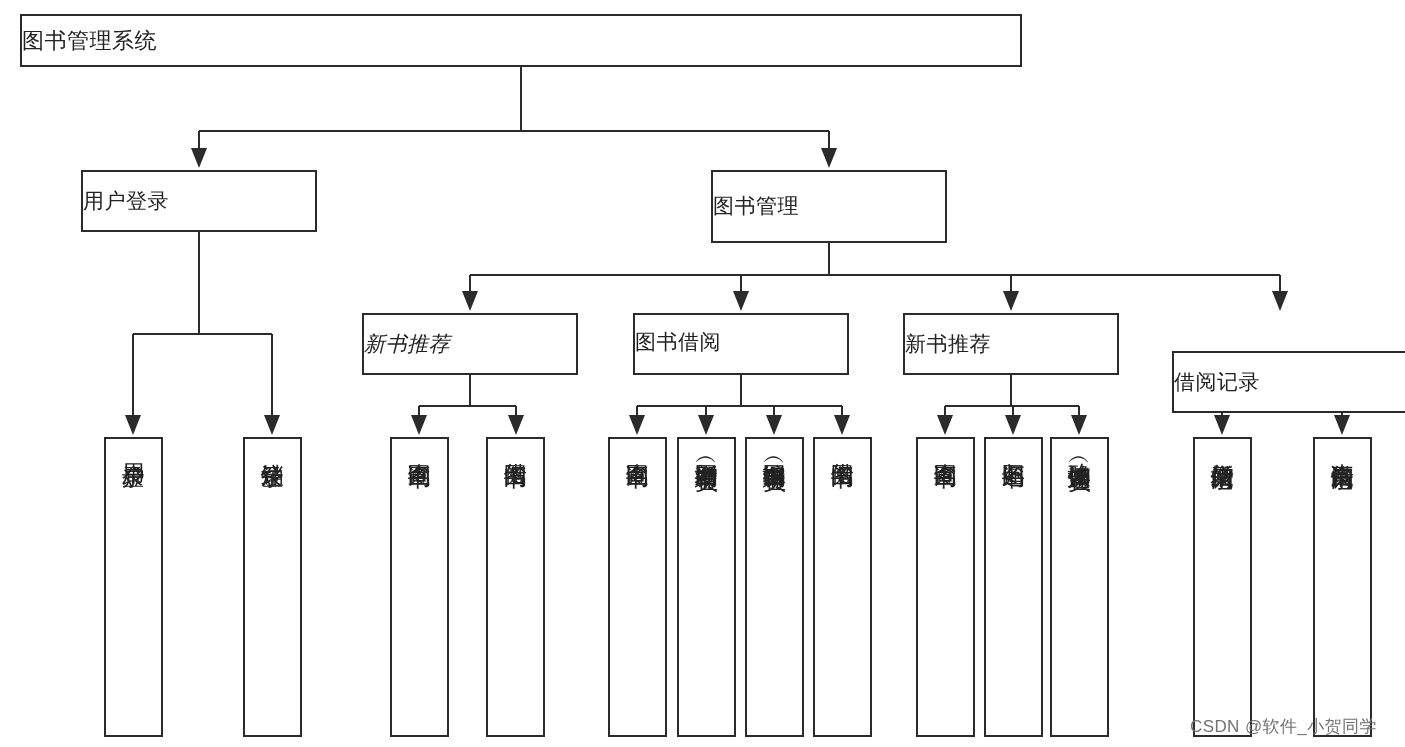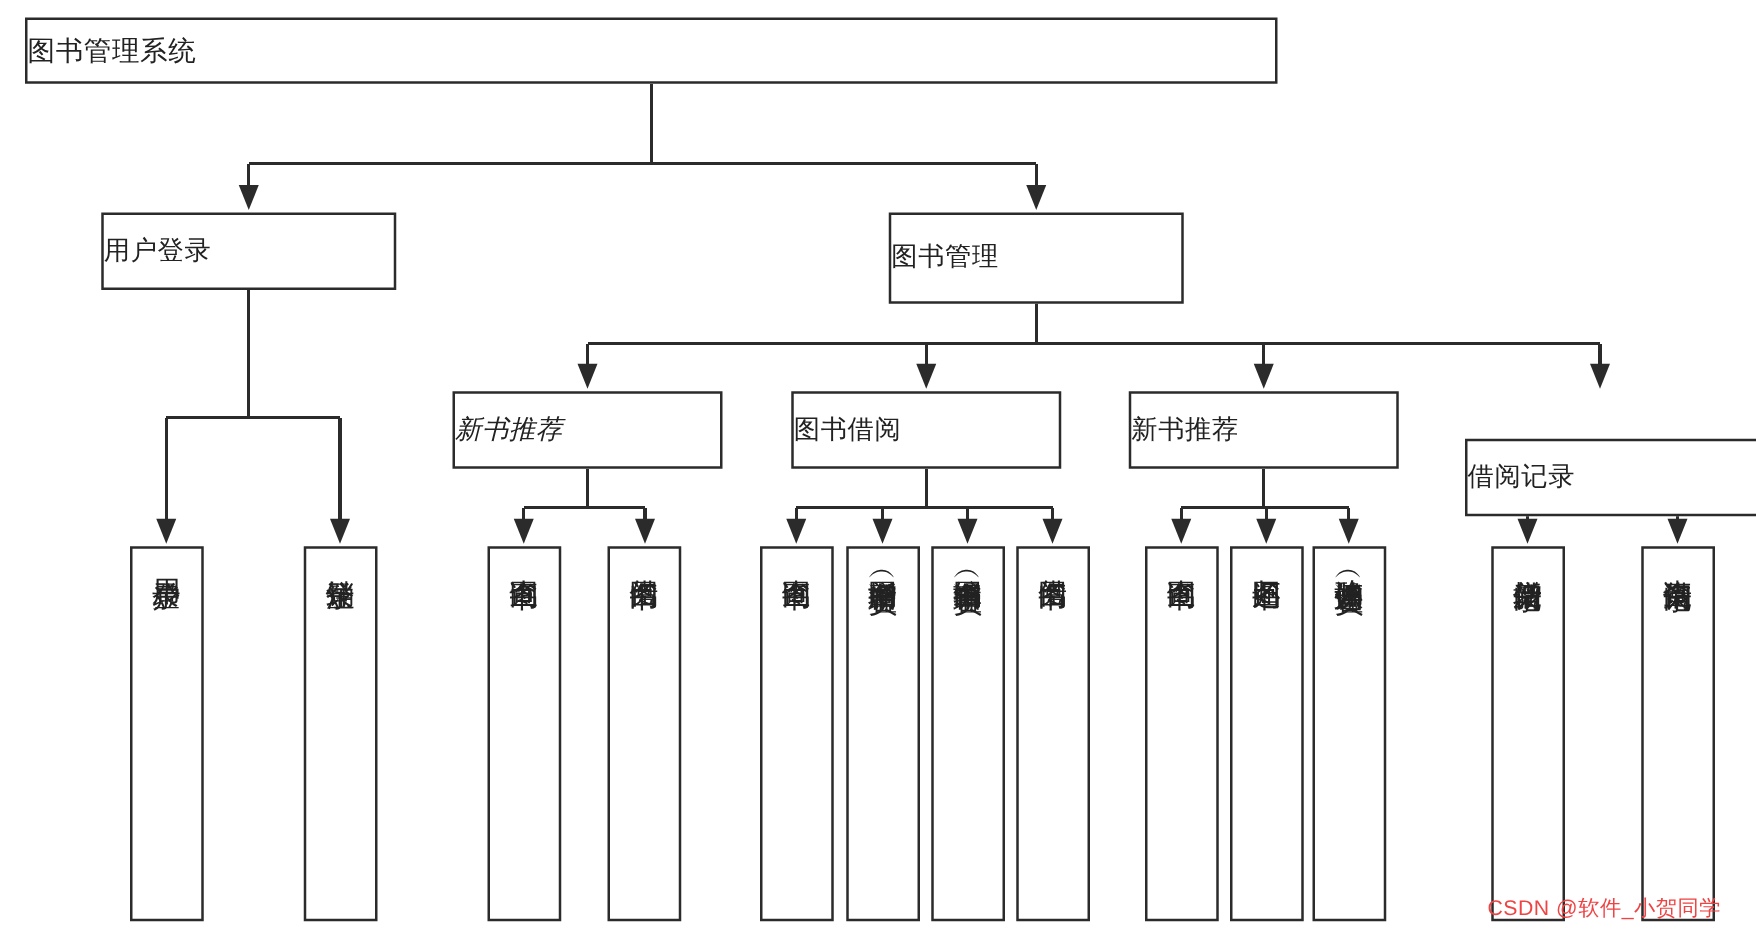--- a/index.html
+++ b/index.html
@@ -135,21 +135,21 @@
       <div class="node horizontal" style="left: 81px; top: 170px; width: 236px; height: 62px; border-color: rgb(43, 43, 43);">
         <span class="node-label" style="color: rgb(34, 34, 34);">用户登录</span>
       </div>
       <div class="node horizontal" style="left: 711px; top: 170px; width: 236px; height: 73px; border-color: rgb(43, 43, 43);">
         <span class="node-label" style="color: rgb(34, 34, 34);">图书管理</span>
       </div>
       <div class="node horizontal" style="left: 362px; top: 313px; width: 216px; height: 62px; border-color: rgb(43, 43, 43); font-style: italic;">
         <span class="node-label" style="color: rgb(34, 34, 34);">新书推荐</span>
       </div>
       <div class="node horizontal" style="left: 633px; top: 313px; width: 216px; height: 62px; border-color: rgb(43, 43, 43);">
-        <span class="node-label" style="color: rgb(34, 34, 34);">图书借阅</span>
+        <span class="node-label" style="color: rgb(34, 34, 34); font-family: Liberation Mono, monospace;">图书借阅</span>
       </div>
       <div class="node horizontal" style="left: 903px; top: 313px; width: 216px; height: 62px; border-color: rgb(43, 43, 43);">
         <span class="node-label" style="color: rgb(34, 34, 34);">新书推荐</span>
       </div>
       <div class="node horizontal" style="left: 1172px; top: 313px; width: 256px; height: 62px; border-color: rgb(43, 43, 43); margin-top: 38px;">
         <span class="node-label" style="color: rgb(34, 34, 34);">借阅记录</span>
       </div>
       <div class="node vertical" style="left: 104px; top: 437px; width: 59px; height: 300px; border-color: rgb(43, 43, 43);">
         <span class="node-label" style="color: rgb(34, 34, 34);">用户登录</span>
       </div>
@@ -184,15 +184,15 @@
         <span class="node-label" style="color: rgb(34, 34, 34);">确认归还（管理员）</span>
       </div>
       <div class="node vertical" style="left: 1193px; top: 437px; width: 59px; height: 300px; border-color: rgb(43, 43, 43);">
         <span class="node-label" style="color: rgb(34, 34, 34);">新增借阅记录</span>
       </div>
       <div class="node vertical" style="left: 1313px; top: 437px; width: 59px; height: 300px; border-color: rgb(43, 43, 43);">
         <span class="node-label" style="color: rgb(34, 34, 34);">查询借阅记录</span>
       </div>
     </div>
 
-  <div class="watermark" style="left: 1190px; top: 715px; color: #ef4444;">CSDN @软件_小贺同学</div>
+  <div class="watermark" style="left: 1190px; top: 715px; color: #737373;">CSDN @软件_小贺同学</div>
 
 </div>
 
 </body></html>

